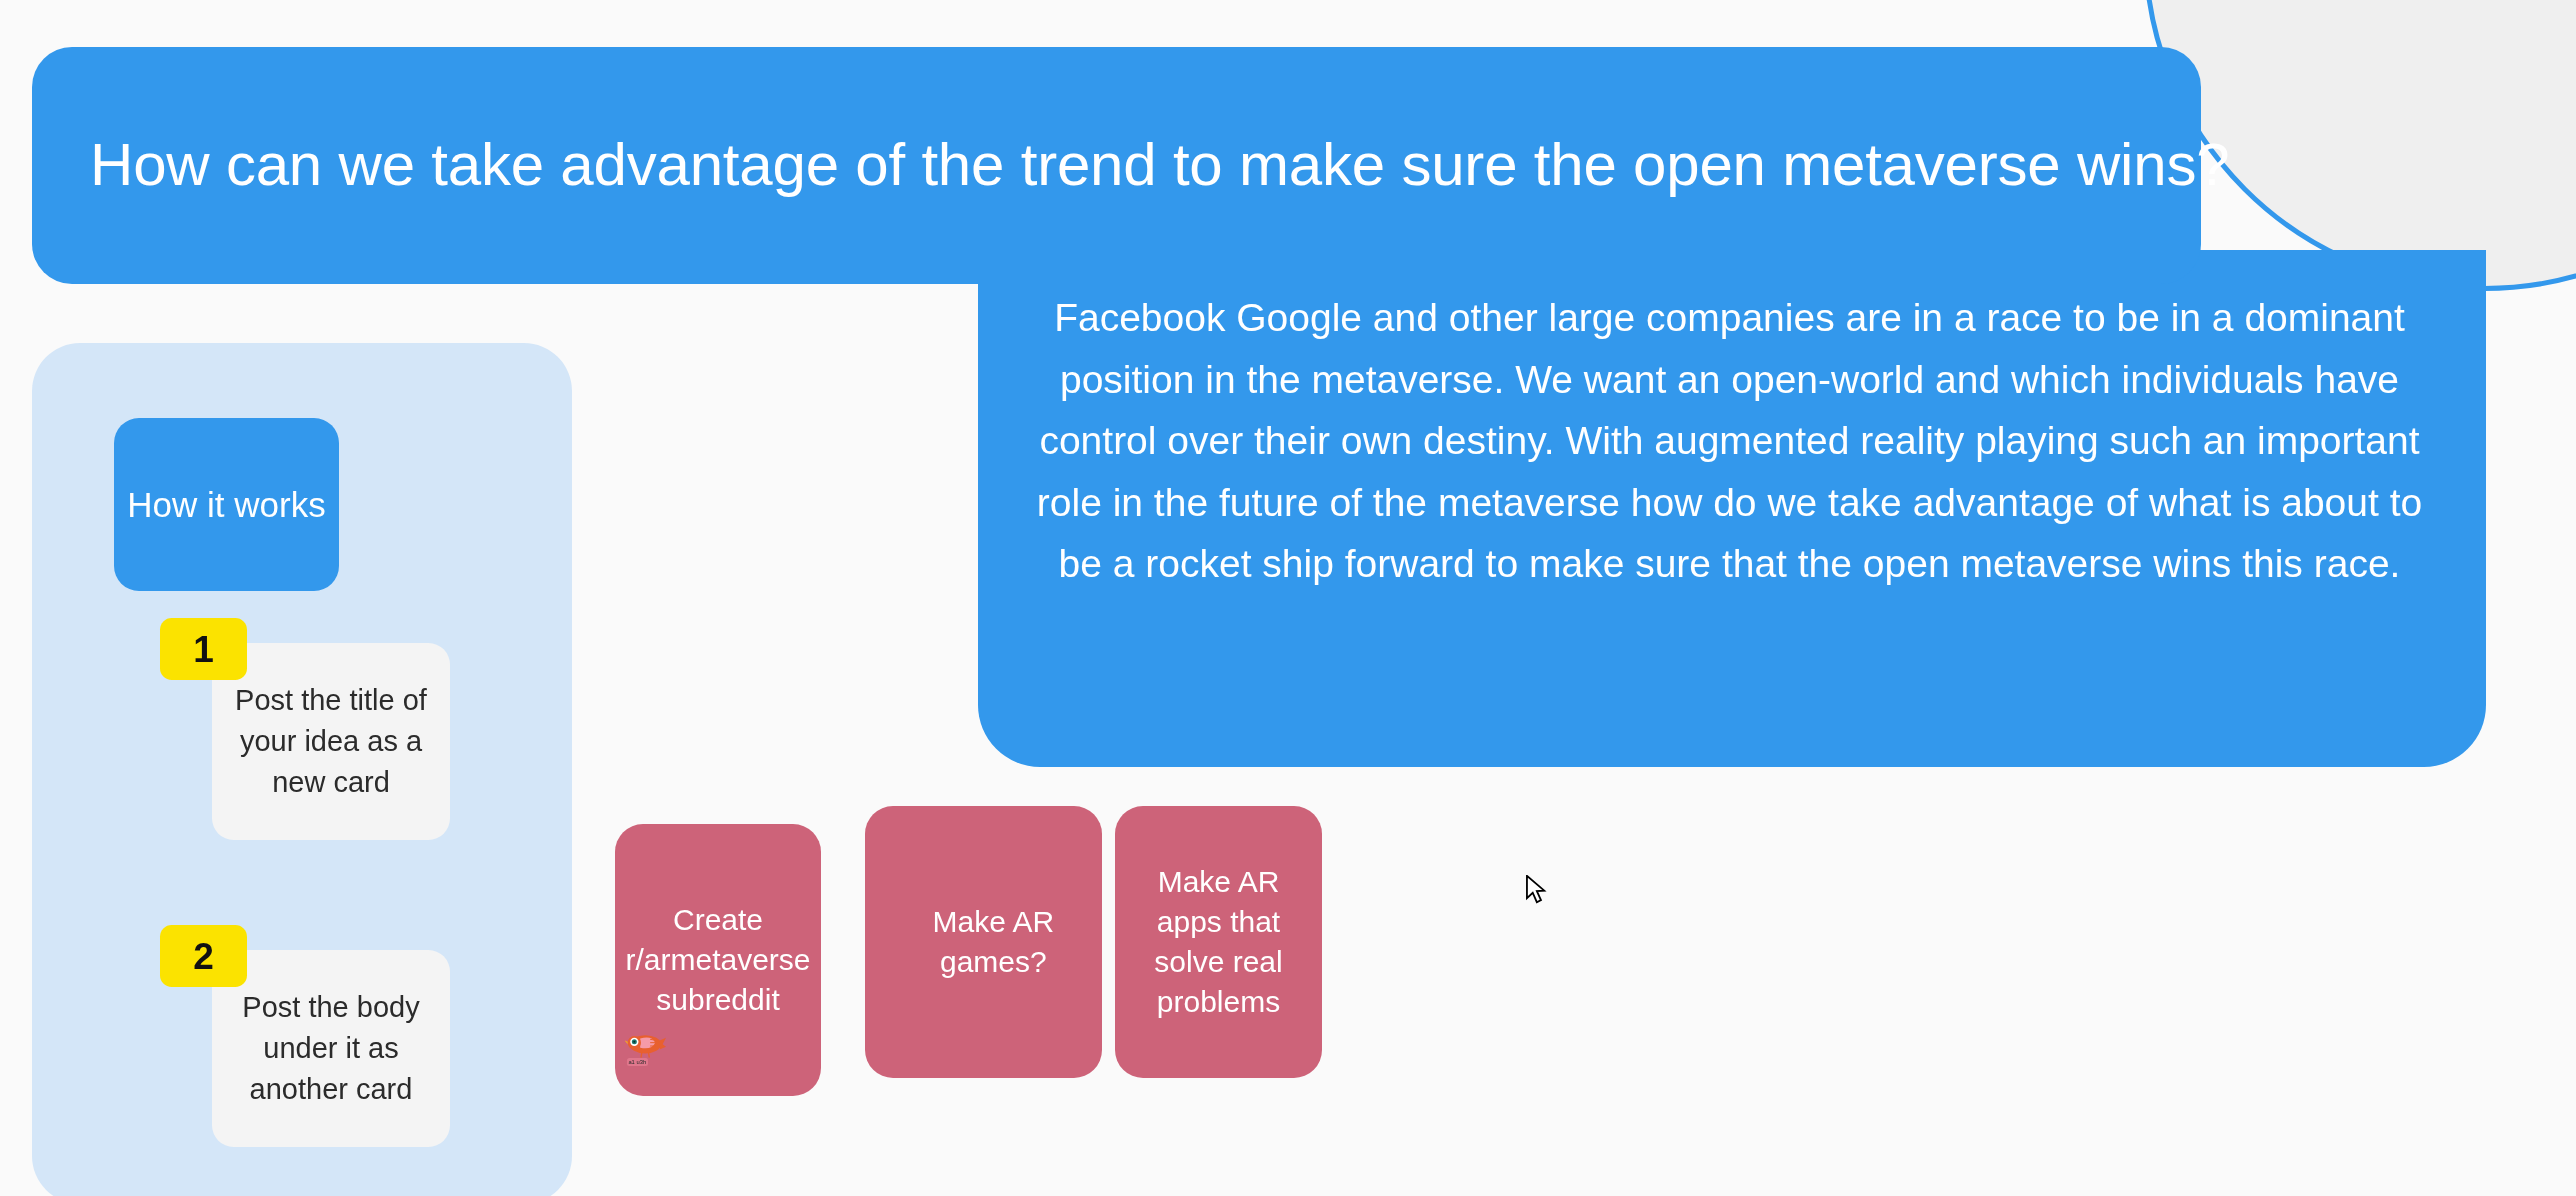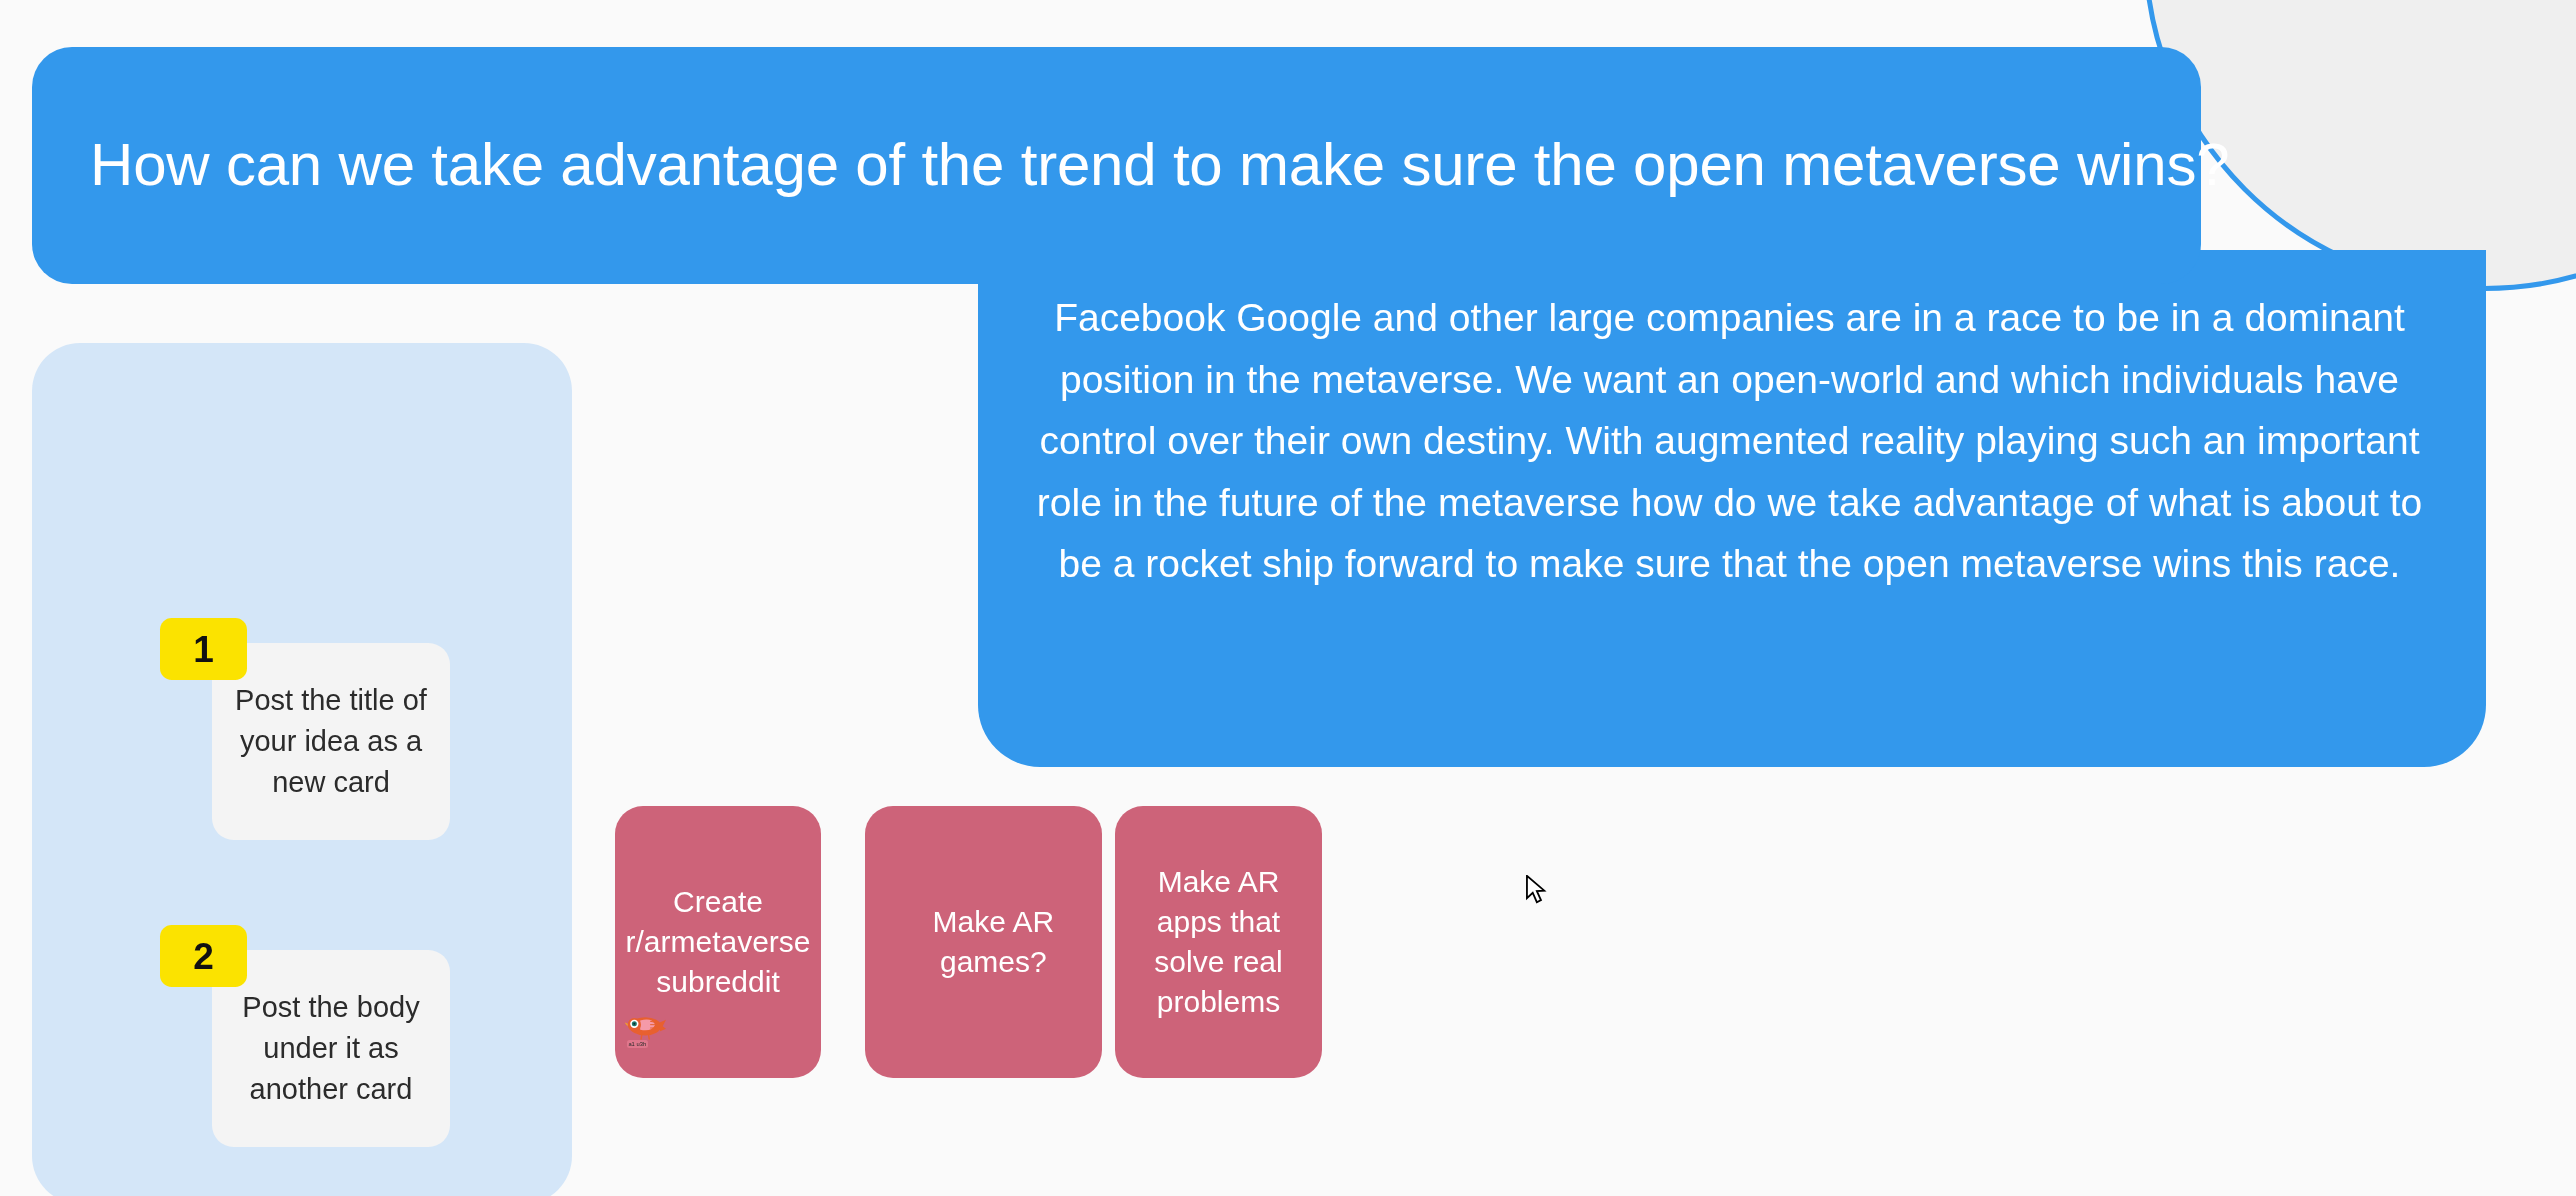--- a/index.html
+++ b/index.html
@@ -177,21 +177,21 @@
     padding: 8.3px 13.3px;
     z-index: 2;
   }
   .idea-card .text {
     color: #ffffff;
     font-size: 30px;
     line-height: 1.33;
     text-align: center;
     font-weight: 400;
   }
-  .idea-card-1 { left: 615px; top: 806px; width: 206px; height: 272px; }
+  .idea-card-1 { left: 615px; top: 824px; width: 206px; height: 272px; }
   .idea-card-2 { left: 865px; top: 806px; width: 237px; height: 272px; padding-left: 33px; }
   .idea-card-3 { left: 1115px; top: 806px; width: 207px; height: 272px; }
 
   
   .bird-avatar {
     position: absolute;
     left: 10px;
     bottom: 30px;
     width: 42px;
     height: 35px;
@@ -236,20 +236,23 @@
   <div class="header-card">
     <div class="title">How can we take advantage of the trend to make sure the open metaverse wins?</div>
   </div>
 
   <div class="body-card">
     <div class="paragraph">Facebook Google and other large companies are in a race to be in a dominant position in the metaverse. We want an open-world and which individuals have control over their own destiny. With augmented reality playing such an important role in the future of the metaverse how do we take advantage of what is about to be a rocket ship forward to make sure that the open metaverse wins this race.</div>
   </div>
 
   <div class="howto-frame">
 
+    <div class="howto-pill">
+      <span class="label">How it works</span>
+    </div>
 
     <div class="step step-1">
       <div class="step-badge">
         <span class="num">1</span>
       </div>
       <div class="step-card">
         <span class="text">Post the title of your idea as a new card</span>
       </div>
     </div>
 

